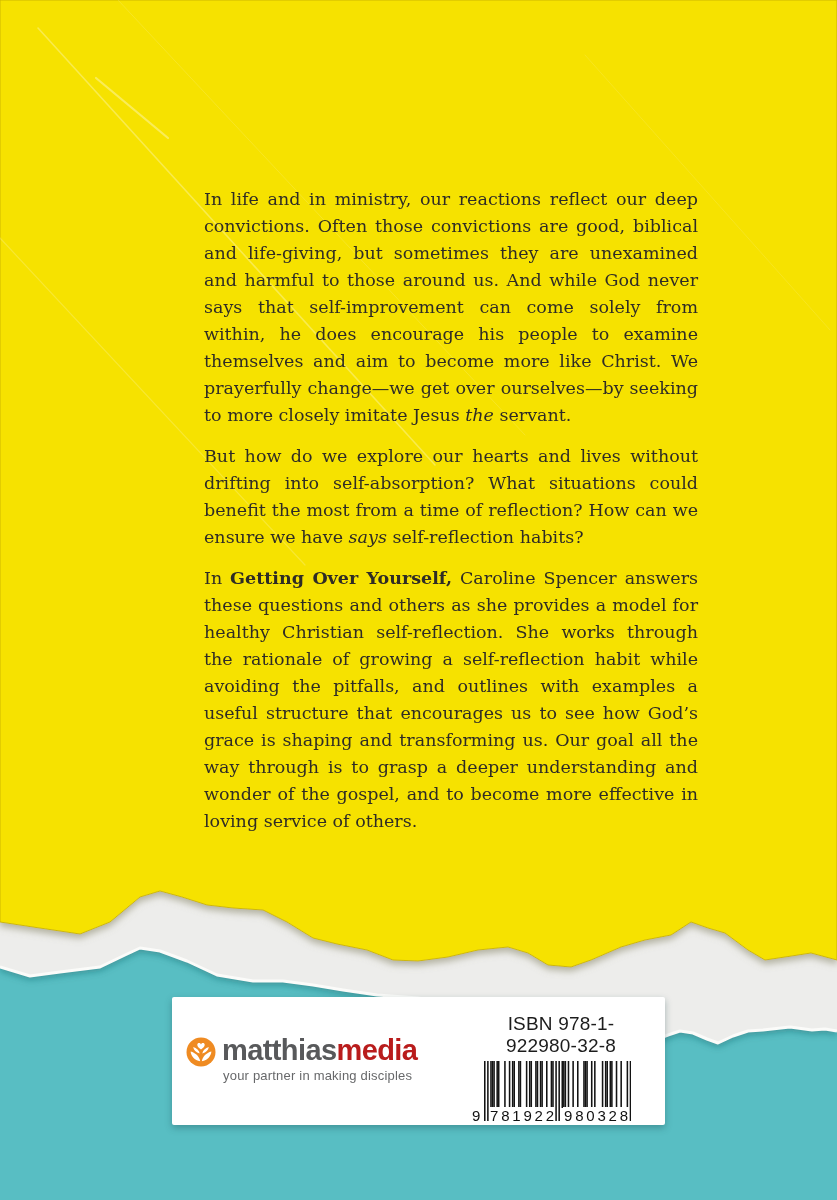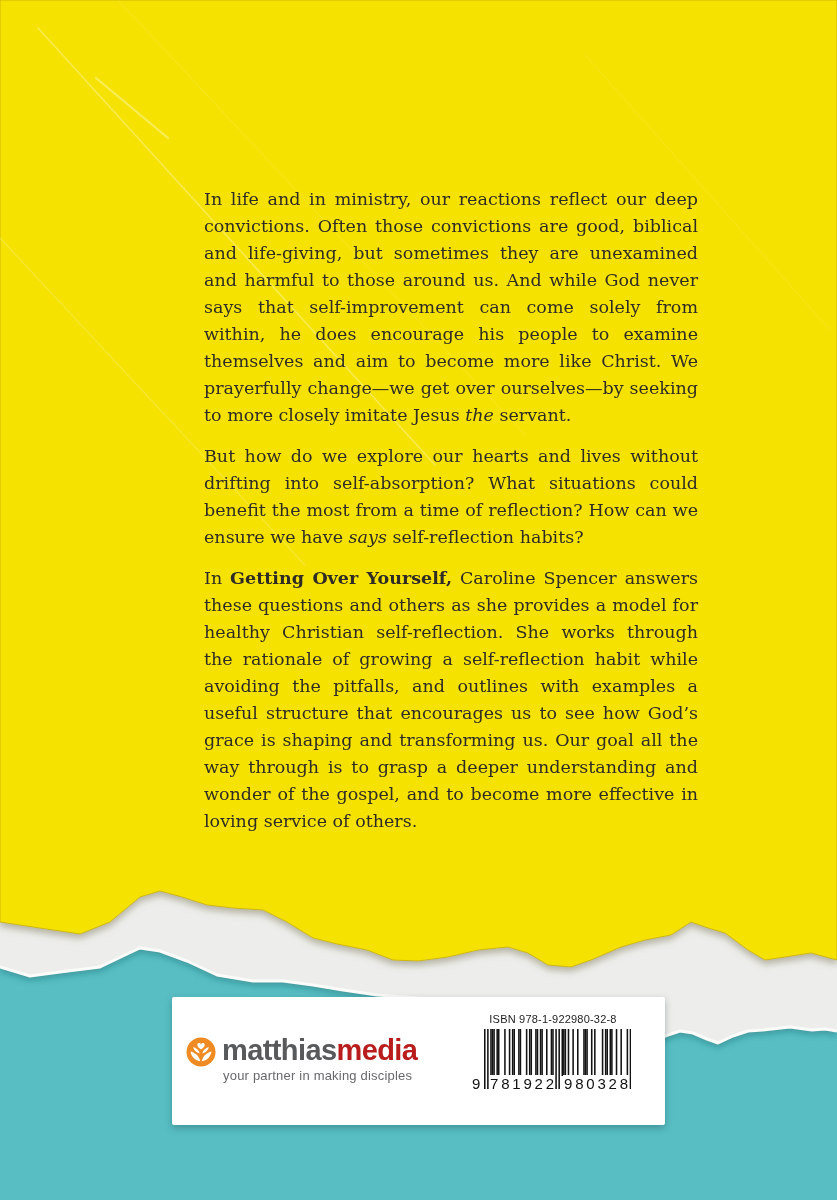--- a/index.html
+++ b/index.html
@@ -35,21 +35,21 @@
     position:absolute;left:36px;top:-4px;white-space:nowrap;
     font-size:29px;font-weight:600;letter-spacing:-0.6px;line-height:38px;
   }
   .wm-primary{color:#58595B;text-align:right;}
   .wm-secondary{color:#b91c1c;margin-top:35px;}
   .tagline{
     position:absolute;left:37px;top:33px;white-space:nowrap;
     font-size:13px;letter-spacing:.2px;color:#67686A;font-weight:500;
   }
   .barcode{position:absolute;left:300px;top:16px;width:170px;height:100px;}
-  .isbn-label{width:162px;text-align:center;font-size:11px;color:#1c1c1c;letter-spacing:.2px;}
+  .isbn-label{width:162px;text-align:center;font-size:19px;color:#1c1c1c;letter-spacing:.2px;margin-left:8px;}
   .bars{position:relative;margin-top:4px;height:62px;}
   .bars svg{position:absolute;left:12px;top:0;}
   .bc-digit-row{position:absolute;top:46px;left:0;width:170px;height:18px;font-size:15px;color:#111;}
   .bc-lead{position:absolute;left:0;top:0;}
   .bc-group{position:absolute;top:0;display:flex;justify-content:space-between;background:#fff;padding:0 1px;}
   .bc-g1{left:17px;width:64px;}
   .bc-g2{left:91px;width:64px;}
 </style>
 </head>
 <body>

